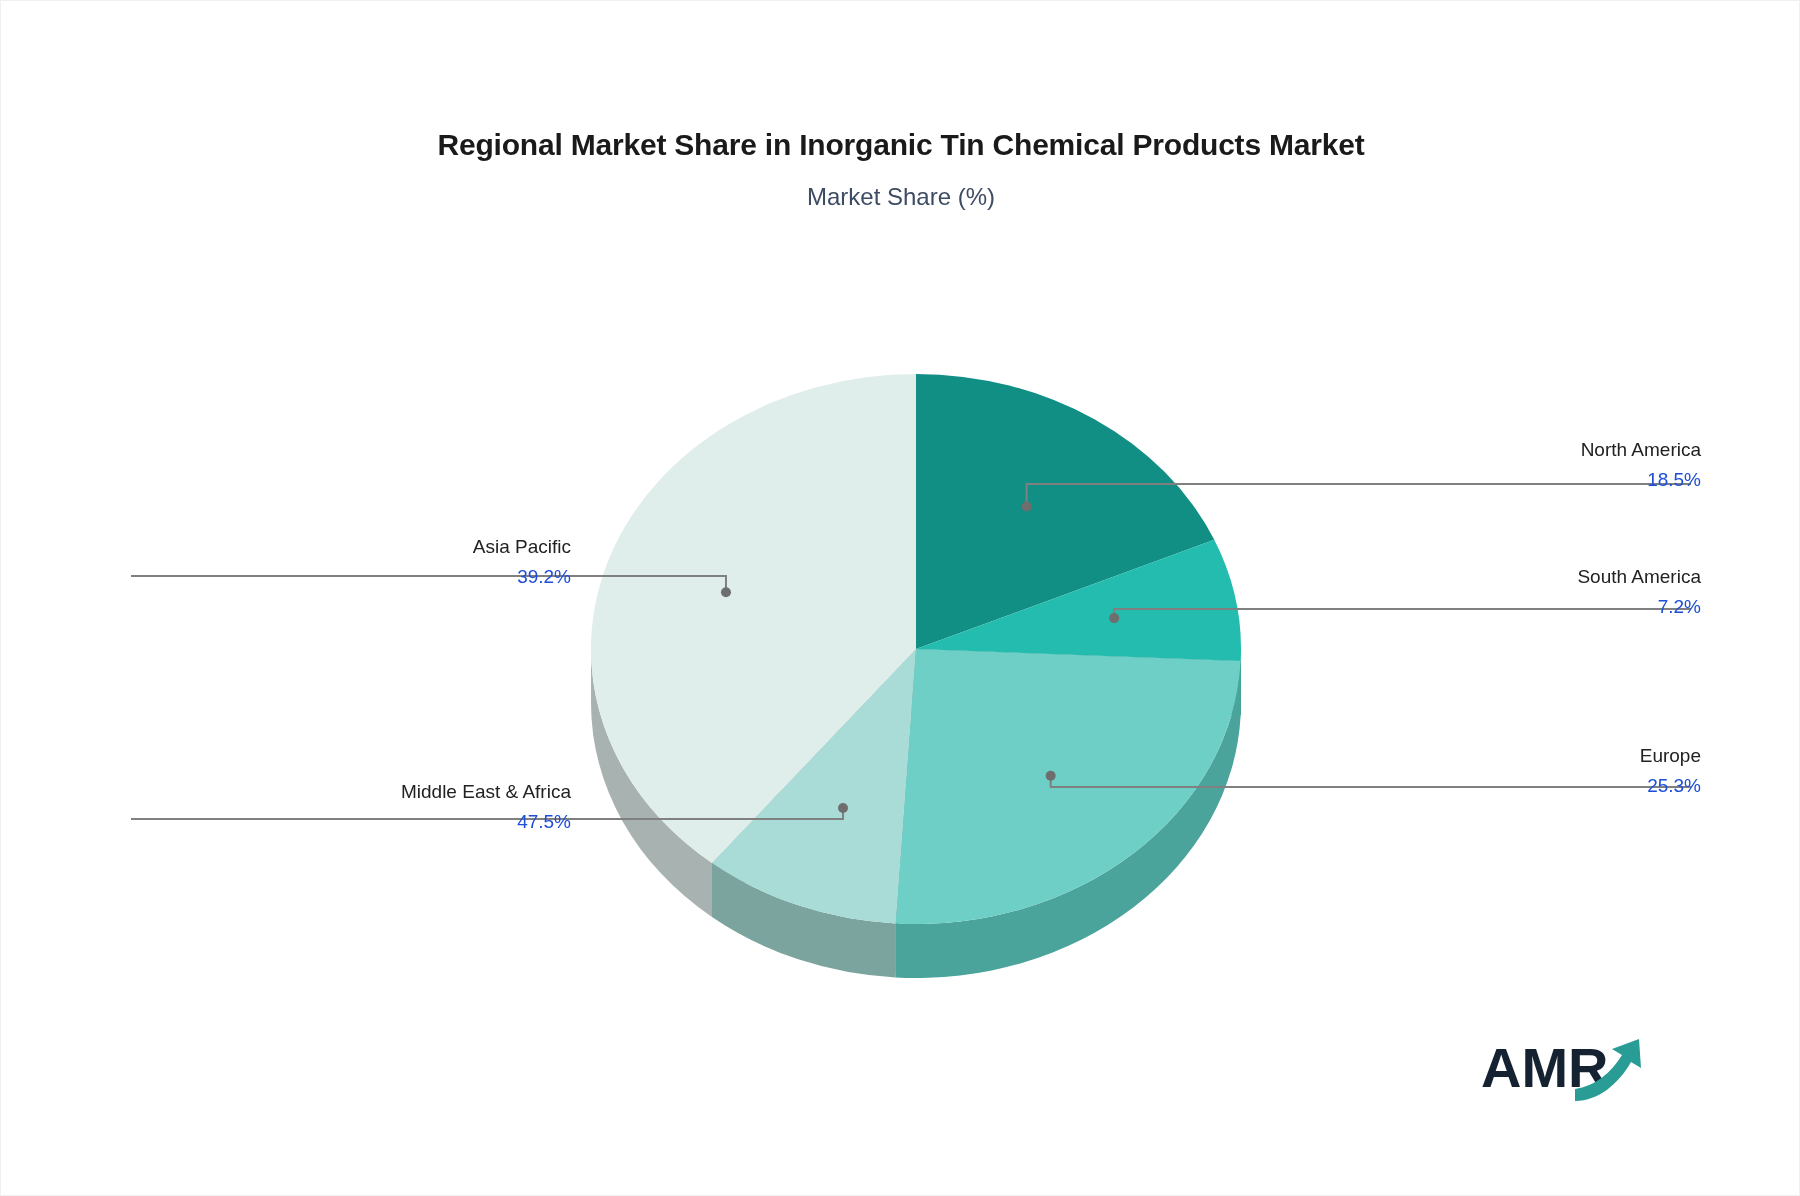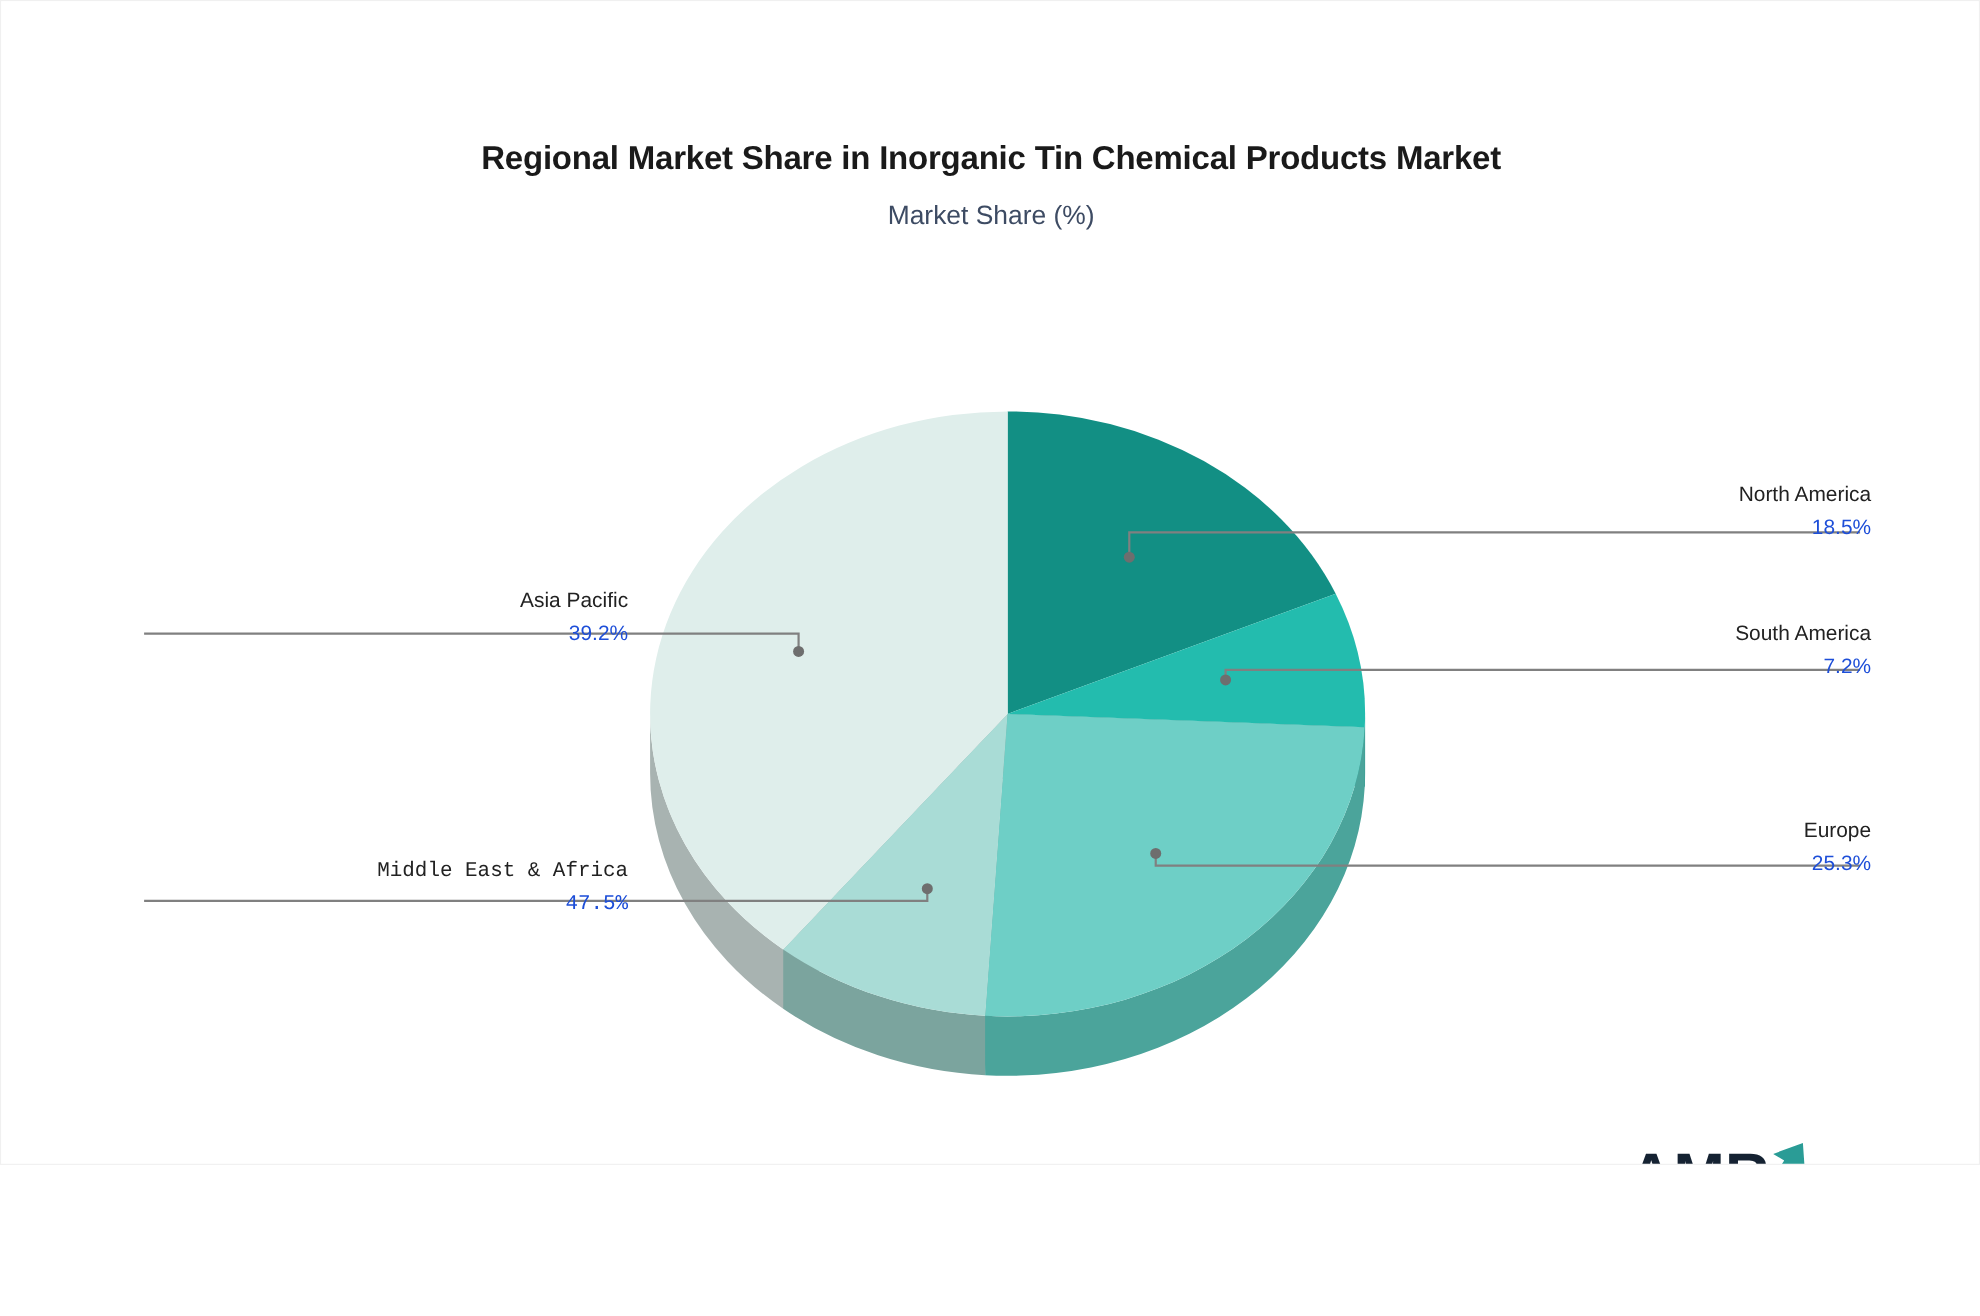--- a/index.html
+++ b/index.html
@@ -6,21 +6,21 @@
     margin: 0;
     padding: 0;
     background: #ffffff;
   }
   body {
     font-family: "Liberation Sans", sans-serif;
   }
   #chart-canvas {
     position: relative;
     width: 1800px;
-    height: 1059px;
+    height: 1196px;
     background: #ffffff;
     border: 1px solid #f0f0f0;
     box-sizing: border-box;
     overflow: hidden;
   }
   
   #chart-title {
     position: absolute;
     top: 127px;
     left: 0;
@@ -137,21 +137,21 @@
   <div class="callout right" style="left:1260px; top:564px; width:440px;">
     <div class="cat">South America</div>
     <div class="pct">7.2%</div>
   </div>
 
   <div class="callout right" style="left:1260px; top:743px; width:440px;">
     <div class="cat">Europe</div>
     <div class="pct">25.3%</div>
   </div>
 
-  <div class="callout left" style="left:130px; top:779px; width:440px;font-family:Liberation Mono, monospace;">
+  <div class="callout left" style="left:130px; top:779px; width:440px;">
     <div class="cat">Middle East &amp; Africa</div>
     <div class="pct">47.5%</div>
   </div>
 
   <div class="callout left" style="left:130px; top:534px; width:440px;">
     <div class="cat">Asia Pacific</div>
     <div class="pct">39.2%</div>
   </div>
 
   <svg id="amr-logo" viewBox="0 0 180 80" xmlns="http://www.w3.org/2000/svg">

